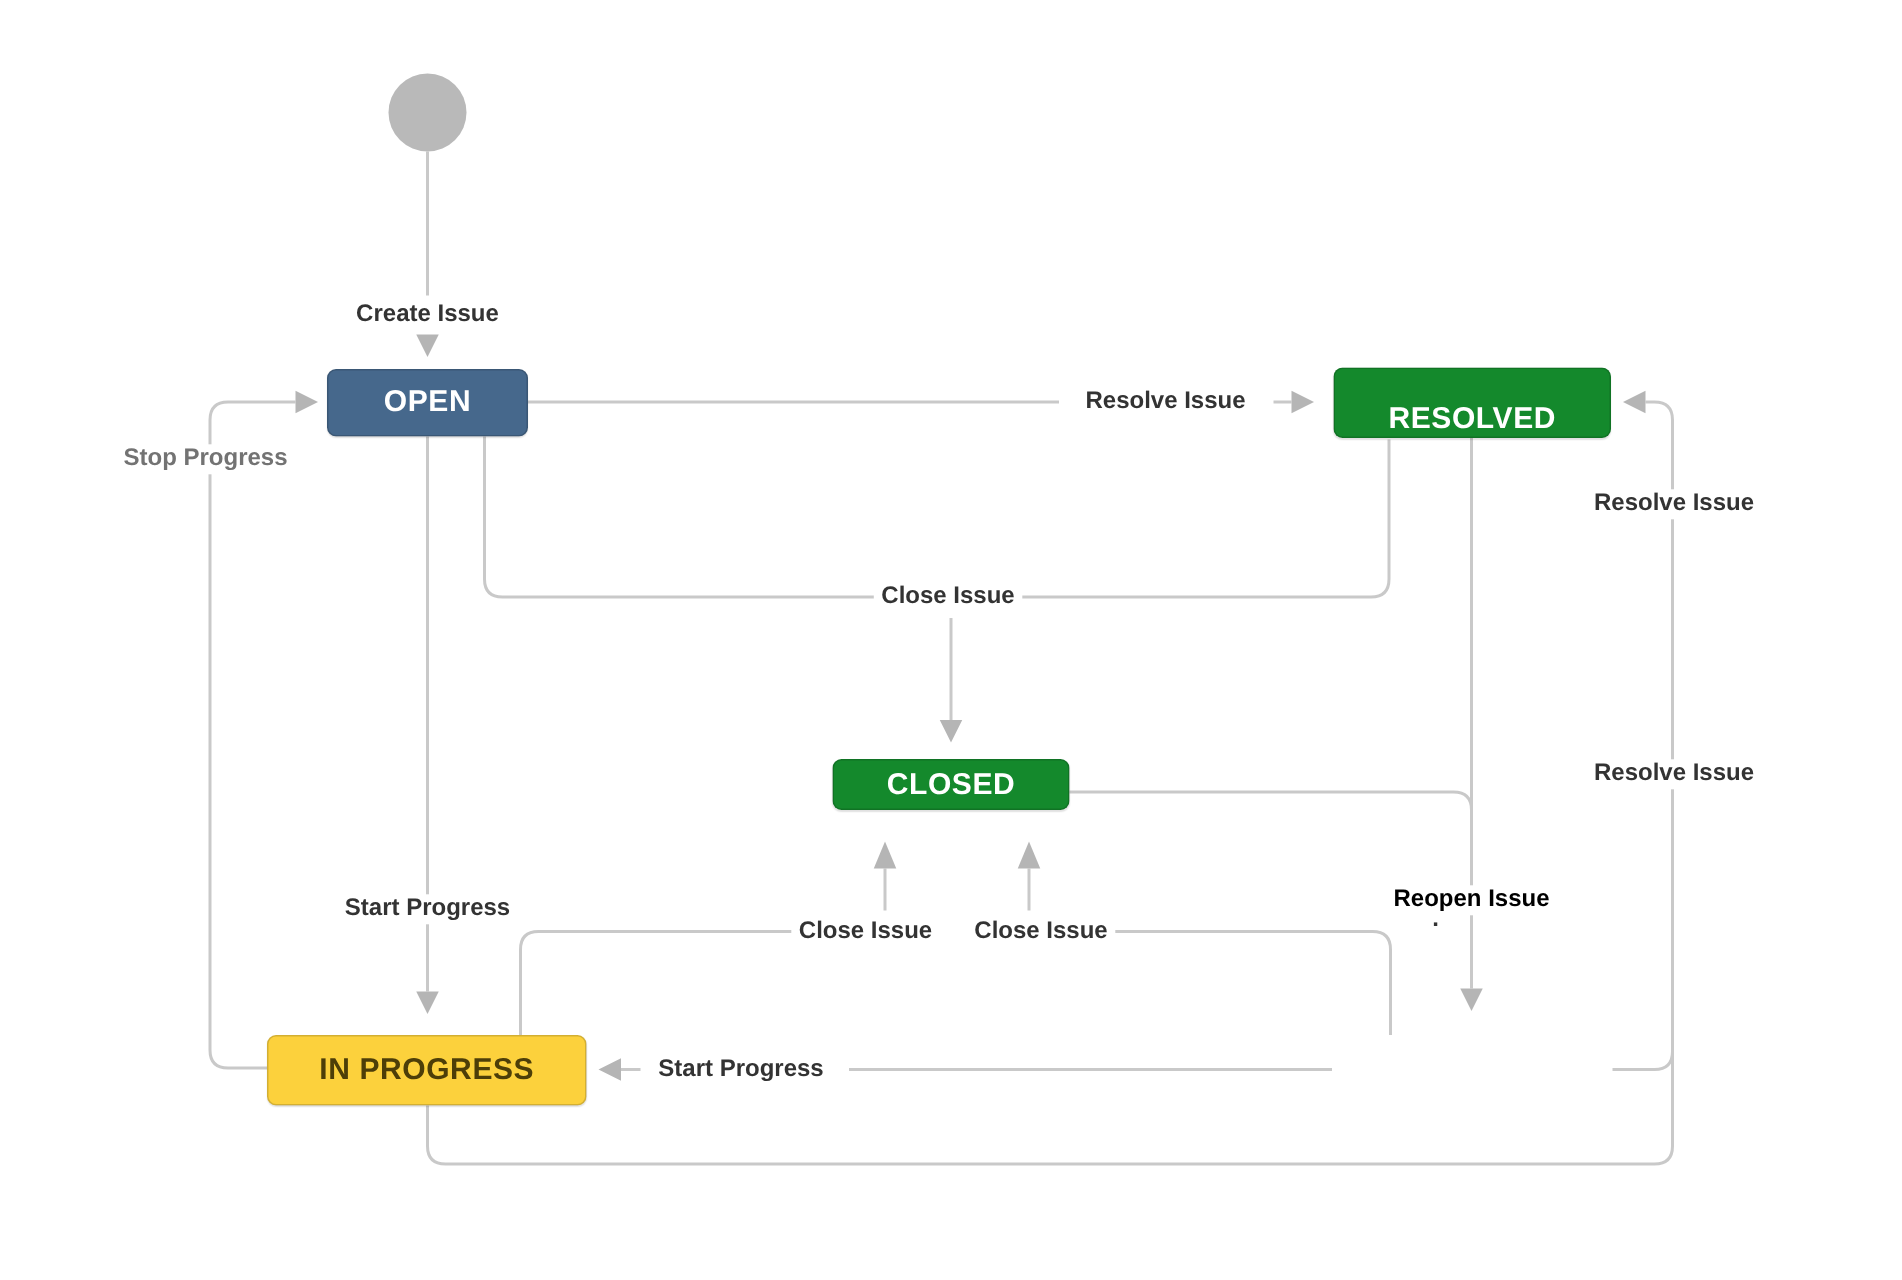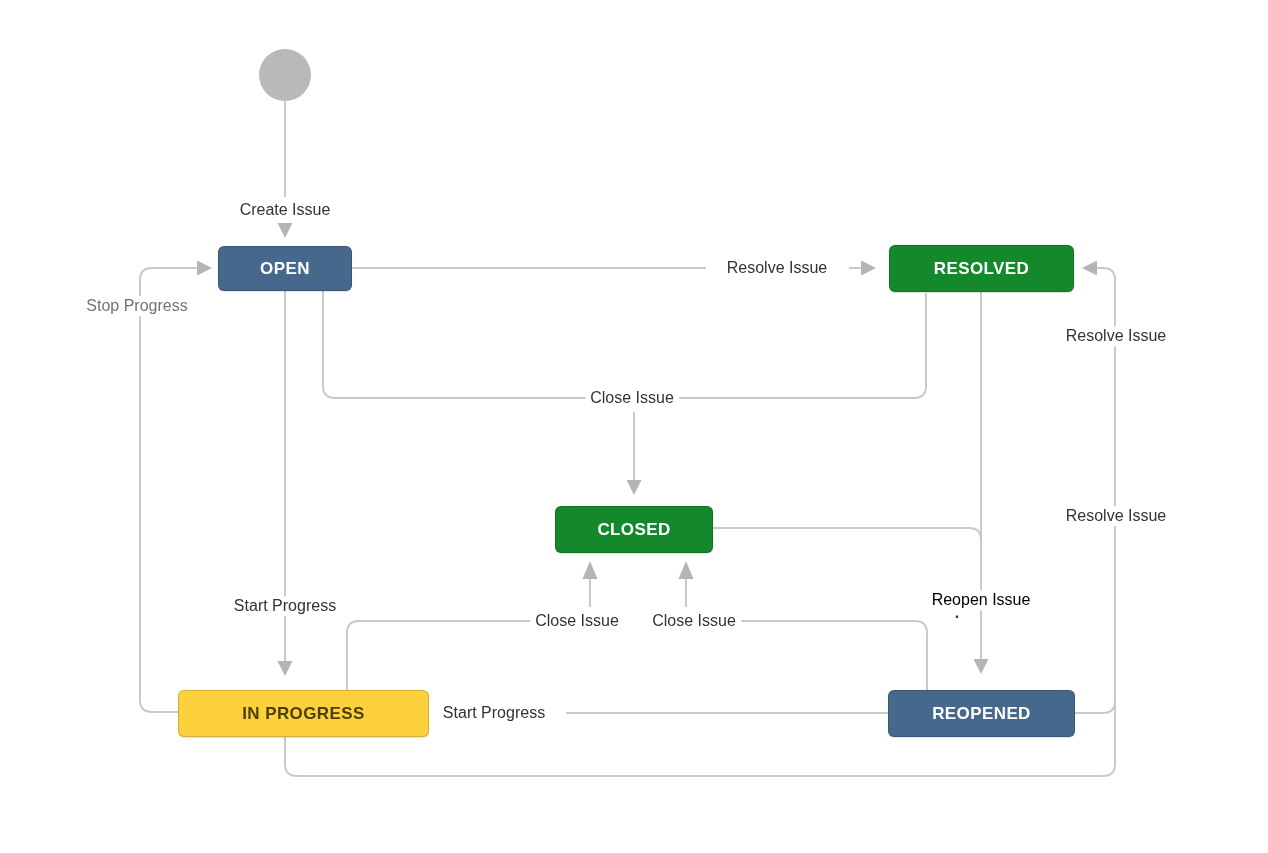--- a/index.html
+++ b/index.html
@@ -17,38 +17,38 @@
     width: 1268px; height: 853px;
   }
   .state-node {
     position: absolute;
     display: flex;
     align-items: center;
     justify-content: center;
     border-radius: 6px;
     border: 1px solid rgba(0,0,0,0.16);
     box-sizing: border-box;
-    font-size: 17px;
+    font-size: 20px;
     font-weight: bold;
     letter-spacing: 0.4px;
     box-shadow: 0 1px 1px rgba(0,0,0,0.12);
     cursor: pointer;
   }
   .start-node {
     position: absolute;
     width: 52px; height: 52px;
     border-radius: 50%;
   }
   .edge-label {
     position: absolute;
     transform: translate(-50%, -50%);
     background: #ffffff;
     padding: 1px 5px;
     font-size: 16px;
-    font-weight: normal;
+    font-weight: bold;
     white-space: nowrap;
     line-height: 1.1;
   }
   .stray-dot {
     position: absolute;
     transform: translate(-50%, -50%);
     font-size: 16px;
     font-weight: bold;
     line-height: 1;
   }
@@ -96,35 +96,32 @@
 
     <path d="M1075,713 H1103 Q1115,713 1115,701 V688" stroke="#c9c9c9"></path>
   </svg>
 
   <div class="start-node" style="left: 259px; top: 49px; background-color: rgb(185, 185, 185);"></div>
 
   <div class="state-node" style="left: 218px; top: 246px; width: 134px; height: 45px; background-color: rgb(70, 104, 140); color: rgb(255, 255, 255);">
     <span>OPEN</span>
   </div>
 
-  <div class="state-node" style="left: 889px; top: 245px; width: 185px; height: 47px; background-color: rgb(20, 137, 44); color: rgb(255, 255, 255);">
+  <div class="state-node" style="left: 889px; top: 245px; width: 185px; height: 47px; background-color: rgb(20, 137, 44); color: rgb(255, 255, 255); align-items: flex-end;">
     <span>RESOLVED</span>
   </div>
 
-  <div class="state-node" style="left: 555px; top: 506px; width: 158px; height: 47px; background-color: rgb(20, 137, 44); color: rgb(255, 255, 255);">
+  <div class="state-node" style="left: 555px; top: 506px; width: 158px; height: 34px; background-color: rgb(20, 137, 44); color: rgb(255, 255, 255);">
     <span>CLOSED</span>
   </div>
 
-  <div class="state-node" style="left: 178px; top: 690px; width: 251px; height: 47px; background-color: rgb(252, 209, 60); color: rgb(77, 62, 8);">
+  <div class="state-node" style="left: 178px; top: 690px; width: 213px; height: 47px; background-color: rgb(252, 209, 60); color: rgb(77, 62, 8);">
     <span>IN PROGRESS</span>
   </div>
 
-  <div class="state-node" style="left: 888px; top: 690px; width: 187px; height: 47px; background-color: rgb(70, 104, 140); color: rgb(255, 255, 255);">
-    <span>REOPENED</span>
-  </div>
 
   <div class="edge-label" style="left: 285px; top: 210px; color: rgb(51, 51, 51);">Create Issue</div>
 
   <div class="edge-label" style="left: 777px; top: 268px; color: rgb(51, 51, 51);">Resolve Issue</div>
 
   <div class="edge-label" style="left: 137px; top: 306px; color: #737373;">Stop Progress</div>
 
   <div class="edge-label" style="left: 632px; top: 398px; color: rgb(51, 51, 51);">Close Issue</div>
 
   <div class="edge-label" style="left: 1116px; top: 336px; color: rgb(51, 51, 51);">Resolve Issue</div>

